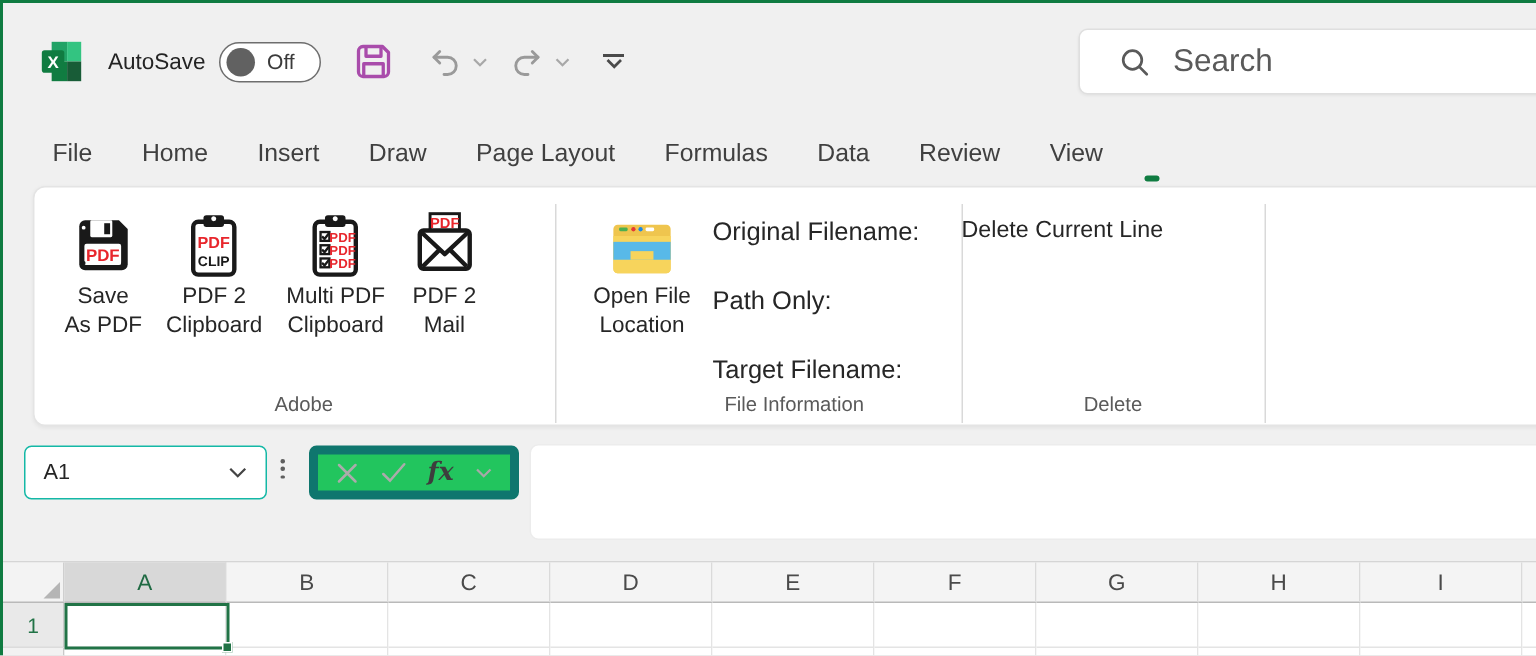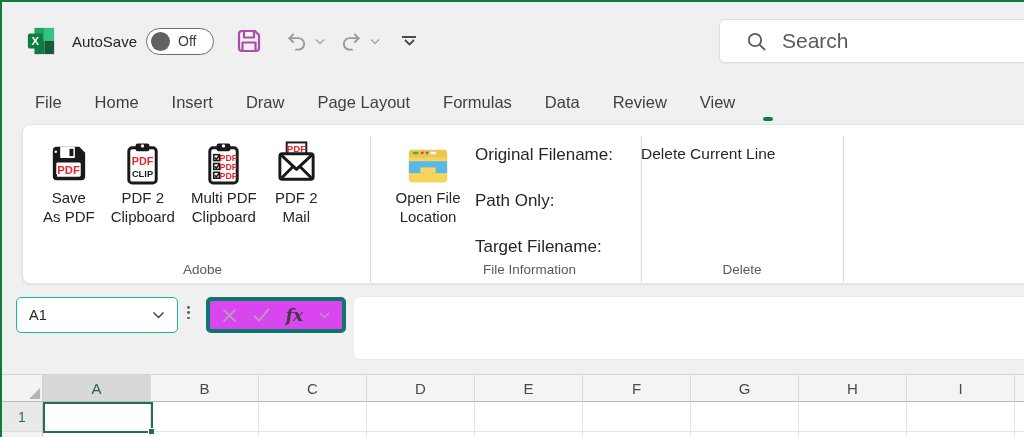--- a/index.html
+++ b/index.html
@@ -40,21 +40,21 @@
   .vsep { position:absolute; top:11px; height:146px; width:1px; background:#d9d9d9; }
   .openfile-btn { position:absolute; left:360px; top:9px; width:90px; }
   .fileinfo-fields { position:absolute; left:452px; top:20px; display:flex; flex-direction:column; gap:26px; font-size:17px; color:#262626; }
   .delete-btn { position:absolute; left:618px; top:15px; width:202px; text-align:left; font-size:15.5px; color:#262626; padding:5px 0; border-radius:4px; cursor:pointer; }
   .grp-label { position:absolute; bottom:6px; font-size:13.5px; color:#5a5a5a; text-align:center; }
   
   .name-box { position:absolute; left:14px; top:295px; width:162px; height:36px; background:#fff; border:1px solid #14b8a6; border-radius:5px; display:flex; align-items:center; padding:0 12px; font-size:14.5px; color:#242424; }
   .name-box .chev { margin-left:auto; }
   .fb-handle { position:absolute; left:185px; top:304px; display:flex; flex-direction:column; gap:2.5px; cursor:col-resize; }
   .fb-handle i { width:2.8px; height:2.8px; border-radius:50%; background:#5f5f5f; display:block; }
-  .fb-buttons { position:absolute; left:204px; top:295px; width:140px; height:36px; background:#d946ef; border:4px solid #0f766e; border-radius:5px; display:flex; align-items:center; justify-content:space-between; padding:0 12px; }
+  .fb-buttons { position:absolute; left:204px; top:295px; width:140px; height:36px; background:#22c55e; border:6px solid #0f766e; border-radius:5px; display:flex; align-items:center; justify-content:space-between; padding:0 12px; }
   .fx-label { font-family:"DejaVu Serif", serif; font-style:italic; font-weight:600; font-size:17px; color:#3d3d3d; }
   .formula-input { position:absolute; left:351px; top:294px; width:679px; height:64px; background:#fff; border:1px solid #ececec; border-radius:6px; }
   
   .grid { position:absolute; left:0; top:372px; width:1022px; bottom:0; }
   .header-row { display:flex; height:28px; border-top:1px solid #d5d5d5; }
   .corner { width:41px; background:#f3f3f3; border-right:1px solid #cfcfcf; border-bottom:1px solid #b9b9b9; position:relative; }
   .corner-tri { position:absolute; right:2px; bottom:2px; width:0; height:0; border-left:11px solid transparent; border-bottom:11px solid #b5b5b5; }
   .colh { width:108px; background:#f4f4f4; border-right:1px solid #dadada; border-bottom:1px solid #b9b9b9; display:flex; align-items:center; justify-content:center; font-size:15px; color:#4a4a4a; cursor:pointer; }
   .colh.selected { background:#d8d8d8; color:#1f6a43; }
   .colh.fill { flex:1; border-right:none; }

